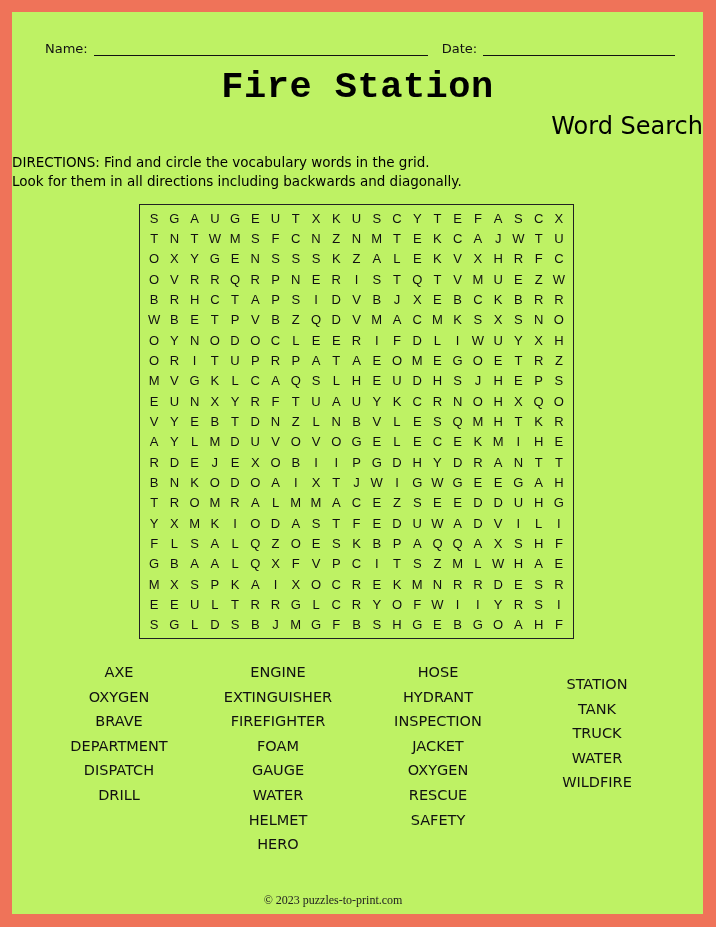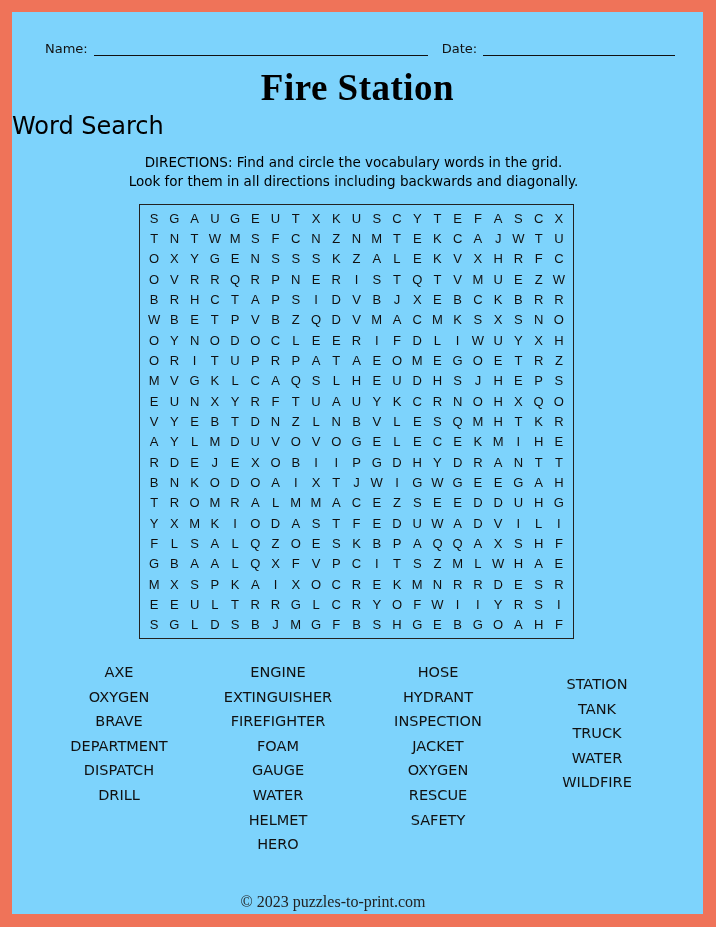--- a/index.html
+++ b/index.html
@@ -7,21 +7,21 @@
     width: 716px; height: 927px;
     background: #EF7359;
     position: relative;
     overflow: hidden;
     font-family: "DejaVu Sans", sans-serif;
   }
   .page {
     position: absolute;
     left: 12px; top: 12px;
     width: 691px; height: 902px;
-    background: #7dd3fc;
+    background: #bef264;
   }
   .name-row {
     position: absolute;
     top: 29px; left: 33px;
     width: 640px;
     font-size: 13px;
     color: #111;
     display: flex;
     align-items: flex-end;
     font-family: "DejaVu Sans", sans-serif;
@@ -40,35 +40,35 @@
     border-bottom: 1.5px solid #111;
     height: 14px;
   }
   .title {
     position: absolute;
     top: 54px; left: 0; width: 691px;
     text-align: center;
     font-size: 37px;
     font-weight: bold;
     color: #000;
-    font-family: Liberation Serif, serif;
+    font-family: Liberation Mono, monospace;
     letter-spacing: 0.5px;
   }
   .subtitle {
     position: absolute;
     top: 100px; left: 0; width: 691px;
-    text-align: left;
+    text-align: right;
     font-size: 24px;
     color: #000;
     font-family: "DejaVu Sans", sans-serif;
   }
   .directions {
     position: absolute;
     top: 141px; left: 0; width: 683px;
-    text-align: center;
+    text-align: left;
     font-size: 13.5px;
     line-height: 19px;
     color: #000;
   }
   .grid-box {
     position: absolute;
     left: 127px; top: 192px;
     width: 435px; height: 435px;
     border: 1.5px solid #222;
     box-sizing: border-box;
@@ -99,21 +99,21 @@
   }
   .col .word { height: 24.6px; line-height: 24.6px; }
   .col1 { left: 22px; top: 0; }
   .col2 { left: 181px; top: 0; }
   .col3 { left: 341px; top: 0; }
   .col4 { left: 500px; top: 12px; }
   .footer {
     position: absolute;
     top: 881px; left: 0; width: 642px;
     text-align: center;
-    font-size: 16px;
+    font-size: 12px;
     color: #222;
     font-family: "Liberation Serif", serif;
   }
 </style>
 </head>
 <body>
 
 <div class="page">
 
   <div class="name-row">

